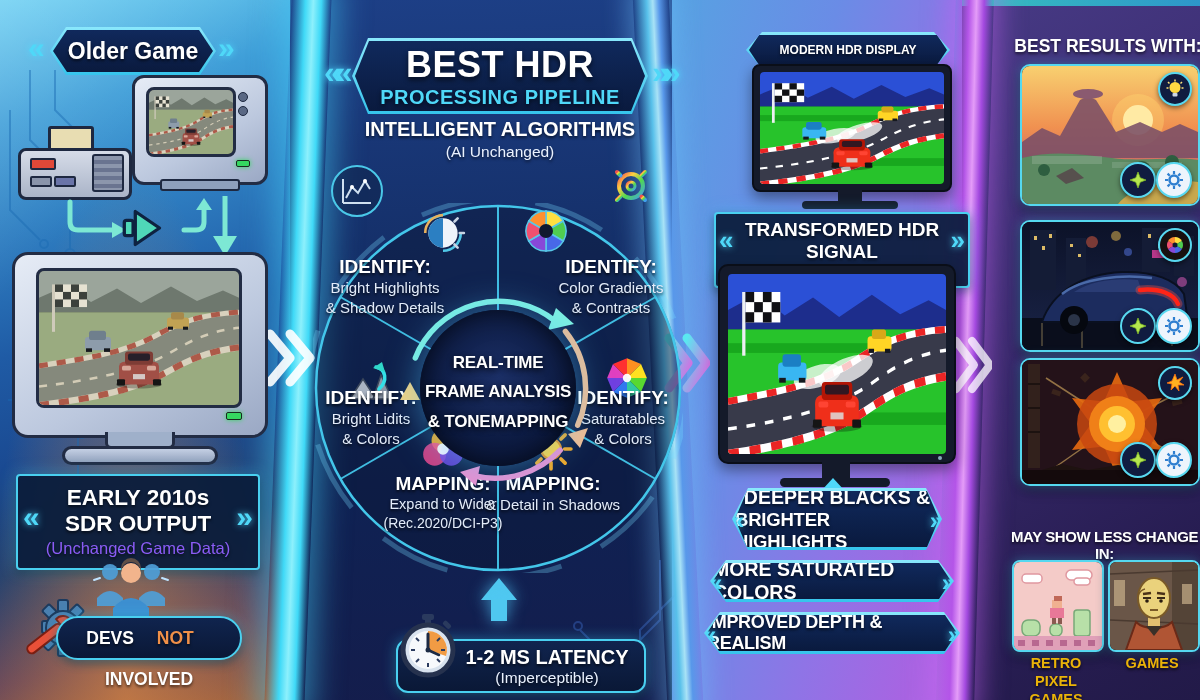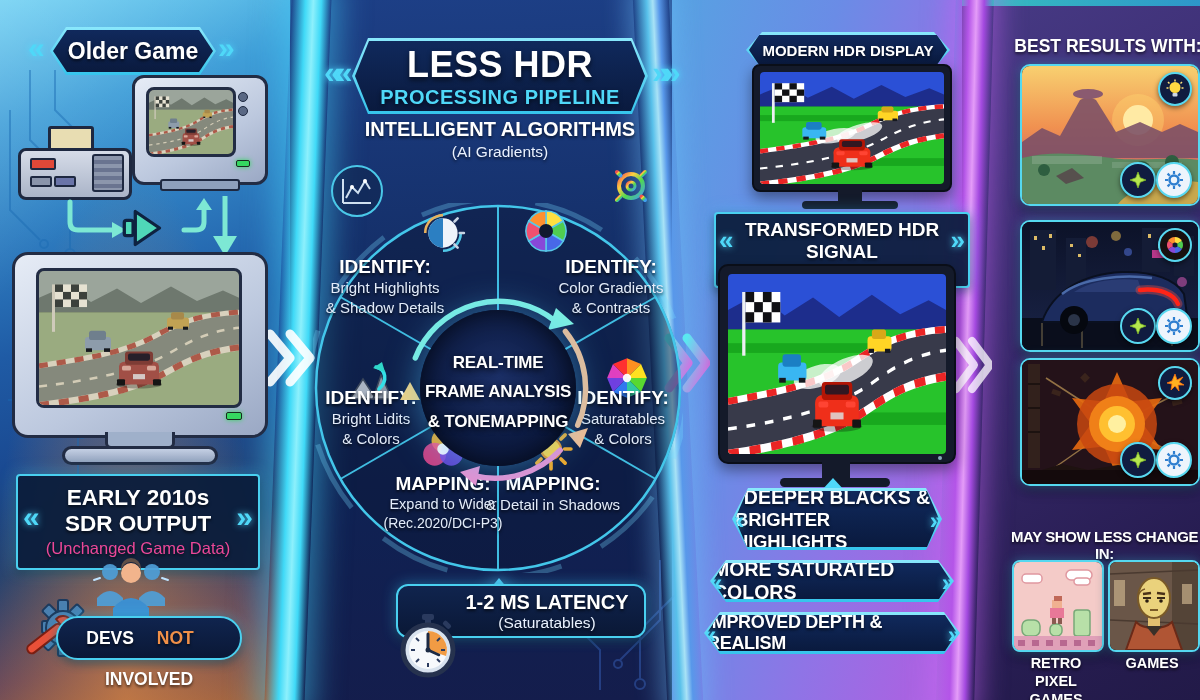--- a/index.html
+++ b/index.html
@@ -68,21 +68,21 @@
   .qline{font-size:15px;color:#e3ecfa;text-shadow:0 2px 3px rgba(0,0,0,.7);line-height:1.3;}
   .hub{border-radius:50%;background:radial-gradient(circle at 50% 42%,#1b2f66 0%,#0c1a40 60%,#081230 100%);
        box-shadow:0 0 34px rgba(80,200,255,.5),inset 0 0 24px rgba(0,0,0,.6);
        display:flex;flex-direction:column;align-items:center;justify-content:center;}
   .hub div{font-size:17px;font-weight:bold;letter-spacing:-.2px;text-shadow:0 2px 6px #000;line-height:1.25;margin-top:8px;}
   
   .thumb{border:2.5px solid #55d8f0;border-radius:10px;overflow:hidden;background:#000;
          box-shadow:0 0 12px rgba(70,210,250,.35),0 5px 12px rgba(0,0,0,.45);}
   .mini{position:absolute;border-radius:50%;display:flex;align-items:center;justify-content:center;
         border:2px solid #58d8f0;background:#101c40;box-shadow:0 2px 5px rgba(0,0,0,.5);}
-  .lbl{font-size:14.5px;font-weight:bold;color:#ffffff;text-shadow:0 2px 3px rgba(0,0,0,.7);line-height:1.25;text-align:center;}
+  .lbl{font-size:14.5px;font-weight:bold;color:#eab308;text-shadow:0 2px 3px rgba(0,0,0,.7);line-height:1.25;text-align:center;}
 </style>
 </head>
 <body>
 
 <svg width="0" height="0" style="position:absolute">
   <defs>
     <g id="race">
       <rect x="0" y="0" width="200" height="40" style="fill:var(--sky)"></rect>
       <path d="M0,40 L0,26 L28,14 L52,30 L78,17 L102,31 L132,15 L158,29 L184,19 L200,26 L200,40 Z" style="fill:var(--mtn)"></path>
       <rect x="0" y="40" width="200" height="90" style="fill:var(--grass)"></rect>
@@ -252,21 +252,21 @@
     </div>
     <div class="abs led" style="left:226px;top:412px;width:14px;height:6px"></div>
     <div class="abs" style="left:105px;top:432px;width:64px;height:14px;background:#9fb0ca;border:3px solid #222c44;border-top:none;border-radius:0 0 6px 6px"></div>
     <div class="abs" style="left:62px;top:446px;width:150px;height:13px;background:linear-gradient(180deg,#c4d0e4,#93a2bd);border:3px solid #222c44;border-radius:10px"></div>
   </div>
 
   <div class="abs boxBanner ctr" style="left:16px;top:474px;width:240px;padding:9px 0 10px">
     <span class="chd" style="left:5px;top:26px;font-size:30px">«</span>
     <div class="bold tsh" style="font-size:22.5px">EARLY 2010s</div>
     <div class="bold tsh" style="font-size:22.5px">SDR OUTPUT</div>
-    <div class="tsh" style="font-size:16.5px;color:#ec4899;margin-top:2px">(Unchanged Game Data)</div>
+    <div class="tsh" style="font-size:16.5px;color:#8b5cf6;margin-top:2px">(Unchanged Game Data)</div>
     <span class="chd" style="right:5px;top:26px;font-size:30px">»</span>
   </div>
 
   <svg class="abs" style="left:92px;top:556px;width:78px;height:60px" viewBox="0 0 78 60">
     <g fill="#4f9fd8" opacity=".92">
       <circle cx="18" cy="16" r="8"></circle>
         <path d="M5,42 Q18,28 31,42 L31,50 L5,50 Z"></path>
       <circle cx="60" cy="16" r="8"></circle>
         <path d="M47,42 Q60,28 73,42 L73,50 L47,50 Z"></path>
     </g>
@@ -302,28 +302,28 @@
     <span class="bold tsh" style="font-size:17.5px">
       <span>DEVS</span>
       <span style="color:#f09048;margin:0 18px">NOT</span>
       <span>INVOLVED</span>
     </span>
   </div>
 
   <span class="chd" style="left:324px;top:56px;font-size:32px;letter-spacing:-7px">««&nbsp;</span>
   <div class="abs hexO" style="left:352px;top:38px;width:296px;height:76px">
     <div class="hexI">
-      <div class="bold" style="font-size:36px;letter-spacing:.5px;text-shadow:0 3px 5px rgba(0,0,0,.6)">LESS HDR</div>
+      <div class="bold" style="font-size:36px;letter-spacing:.5px;text-shadow:0 3px 5px rgba(0,0,0,.6)">BEST HDR</div>
       <div class="bold" style="font-size:20px;color:#4fd8f8;letter-spacing:.5px;text-shadow:0 2px 4px rgba(0,0,0,.6)">PROCESSING PIPELINE</div>
     </div>
   </div>
   <span class="chd" style="left:652px;top:56px;font-size:32px;letter-spacing:-7px">»»&nbsp;</span>
 
   <div class="abs ctr bold tsh" style="left:340px;top:118px;width:320px;font-size:20px">INTELLIGENT ALGORITHMS</div>
-  <div class="abs ctr tsh" style="left:340px;top:143px;width:320px;font-size:15.5px;color:#eaf2ff">(AI Gradients)</div>
+  <div class="abs ctr tsh" style="left:340px;top:143px;width:320px;font-size:15.5px;color:#eaf2ff">(AI Unchanged)</div>
 
   <svg class="abs" style="left:329px;top:163px;width:56px;height:56px" viewBox="0 0 56 56">
     <circle cx="28" cy="28" r="25" fill="rgba(16,38,78,.6)" stroke="#4ac8e8" stroke-width="2"></circle>
     <g stroke="#cfe0f0" stroke-width="2" fill="none">
       <path d="M14,40 V16"></path>
         <path d="M14,40 H42"></path>
       <path d="M17,35 L23,24 L29,30 L36,18 L41,26"></path>
     </g>
     <circle cx="23" cy="24" r="2" fill="#fff"></circle>
       <circle cx="36" cy="18" r="2" fill="#fff"></circle>
@@ -470,24 +470,24 @@
     </svg>
     <div class="abs hub ctr" style="left:107px;top:107px;width:156px;height:156px">
       <div>REAL-TIME</div>
       <div>FRAME ANALYSIS</div>
       <div>&amp; TONEMAPPING</div>
     </div>
   </div>
 
   <div class="abs" style="left:481px;top:578px;width:0;height:0;border-left:18px solid transparent;border-right:18px solid transparent;border-bottom:22px solid #4fc8f0;filter:drop-shadow(0 0 8px rgba(80,200,250,.7))"></div>
   <div class="abs" style="left:491px;top:599px;width:16px;height:22px;background:#4fc8f0;filter:drop-shadow(0 0 8px rgba(80,200,250,.7))"></div>
-  <div class="abs pill" style="left:396px;top:584px;width:246px;height:50px;border-radius:12px">
+  <div class="abs pill" style="left:396px;top:639px;width:246px;height:50px;border-radius:12px">
     <div class="ctr" style="margin:5px 0 0 52px">
       <div class="bold tsh" style="font-size:20px">1-2 MS LATENCY</div>
-      <div class="tsh" style="font-size:15.5px;color:#eaf2ff">(Saturatables)</div>
+      <div class="tsh" style="font-size:15.5px;color:#eaf2ff">(Imperceptible)</div>
     </div>
   </div>
   <svg class="abs" style="left:398px;top:612px;width:60px;height:66px" viewBox="0 0 60 66">
     <rect x="24" y="2" width="12" height="6" rx="2" fill="#2a3a5e"></rect>
     <rect x="27" y="8" width="6" height="5" fill="#2a3a5e"></rect>
     <rect x="45" y="10" width="9" height="5" rx="2" fill="#2a3a5e" transform="rotate(45 49 12)"></rect>
     <circle cx="30" cy="38" r="25" fill="#d8e2ee" stroke="#26324e" stroke-width="5"></circle>
     <circle cx="30" cy="38" r="19" fill="#f7f9fc"></circle>
     <path d="M30,38 L30,19 A19,19 0 0 1 48,44 Z" fill="#f09030" opacity=".9"></path>
     <g stroke="#2a3a5e" stroke-width="2">
@@ -500,21 +500,21 @@
       <line x1="42" y1="26" x2="39" y2="29"></line>
         <line x1="21" y1="47" x2="18" y2="50"></line>
     </g>
     <line x1="30" y1="38" x2="30" y2="22" stroke="#1c2a44" stroke-width="3" stroke-linecap="round"></line>
     <line x1="30" y1="38" x2="41" y2="43" stroke="#1c2a44" stroke-width="2.5" stroke-linecap="round"></line>
     <circle cx="30" cy="38" r="2.5" fill="#1c2a44"></circle>
   </svg>
 
   <div class="abs hexO" style="left:746px;top:32px;width:204px;height:36px">
     <div class="hexI" style="clip-path:polygon(10px 0,calc(100% - 10px) 0,100% 50%,calc(100% - 10px) 100%,10px 100%,0 50%)">
-      <div class="bold tsh" style="font-size:15px">MODERN HDR DISPLAY</div>
+      <div class="bold tsh" style="font-size:12px">MODERN HDR DISPLAY</div>
     </div>
   </div>
 
   <div class="abs">
     <div class="abs flat-frame" style="left:752px;top:64px;width:196px;height:124px">
       <div class="flat-screen">
         <svg class="scene hdr" viewBox="0 0 200 130" preserveAspectRatio="none">
             <use href="#race"></use>
           </svg>
       </div>

